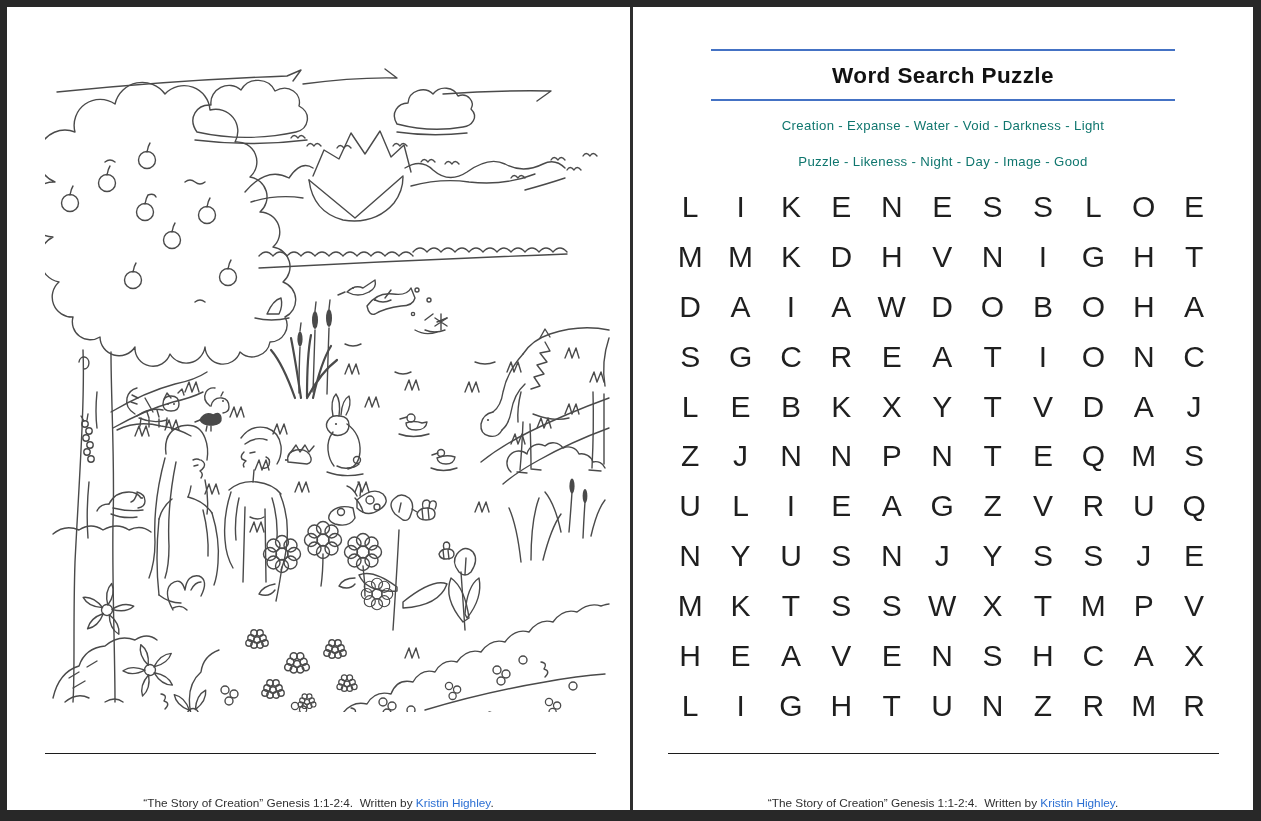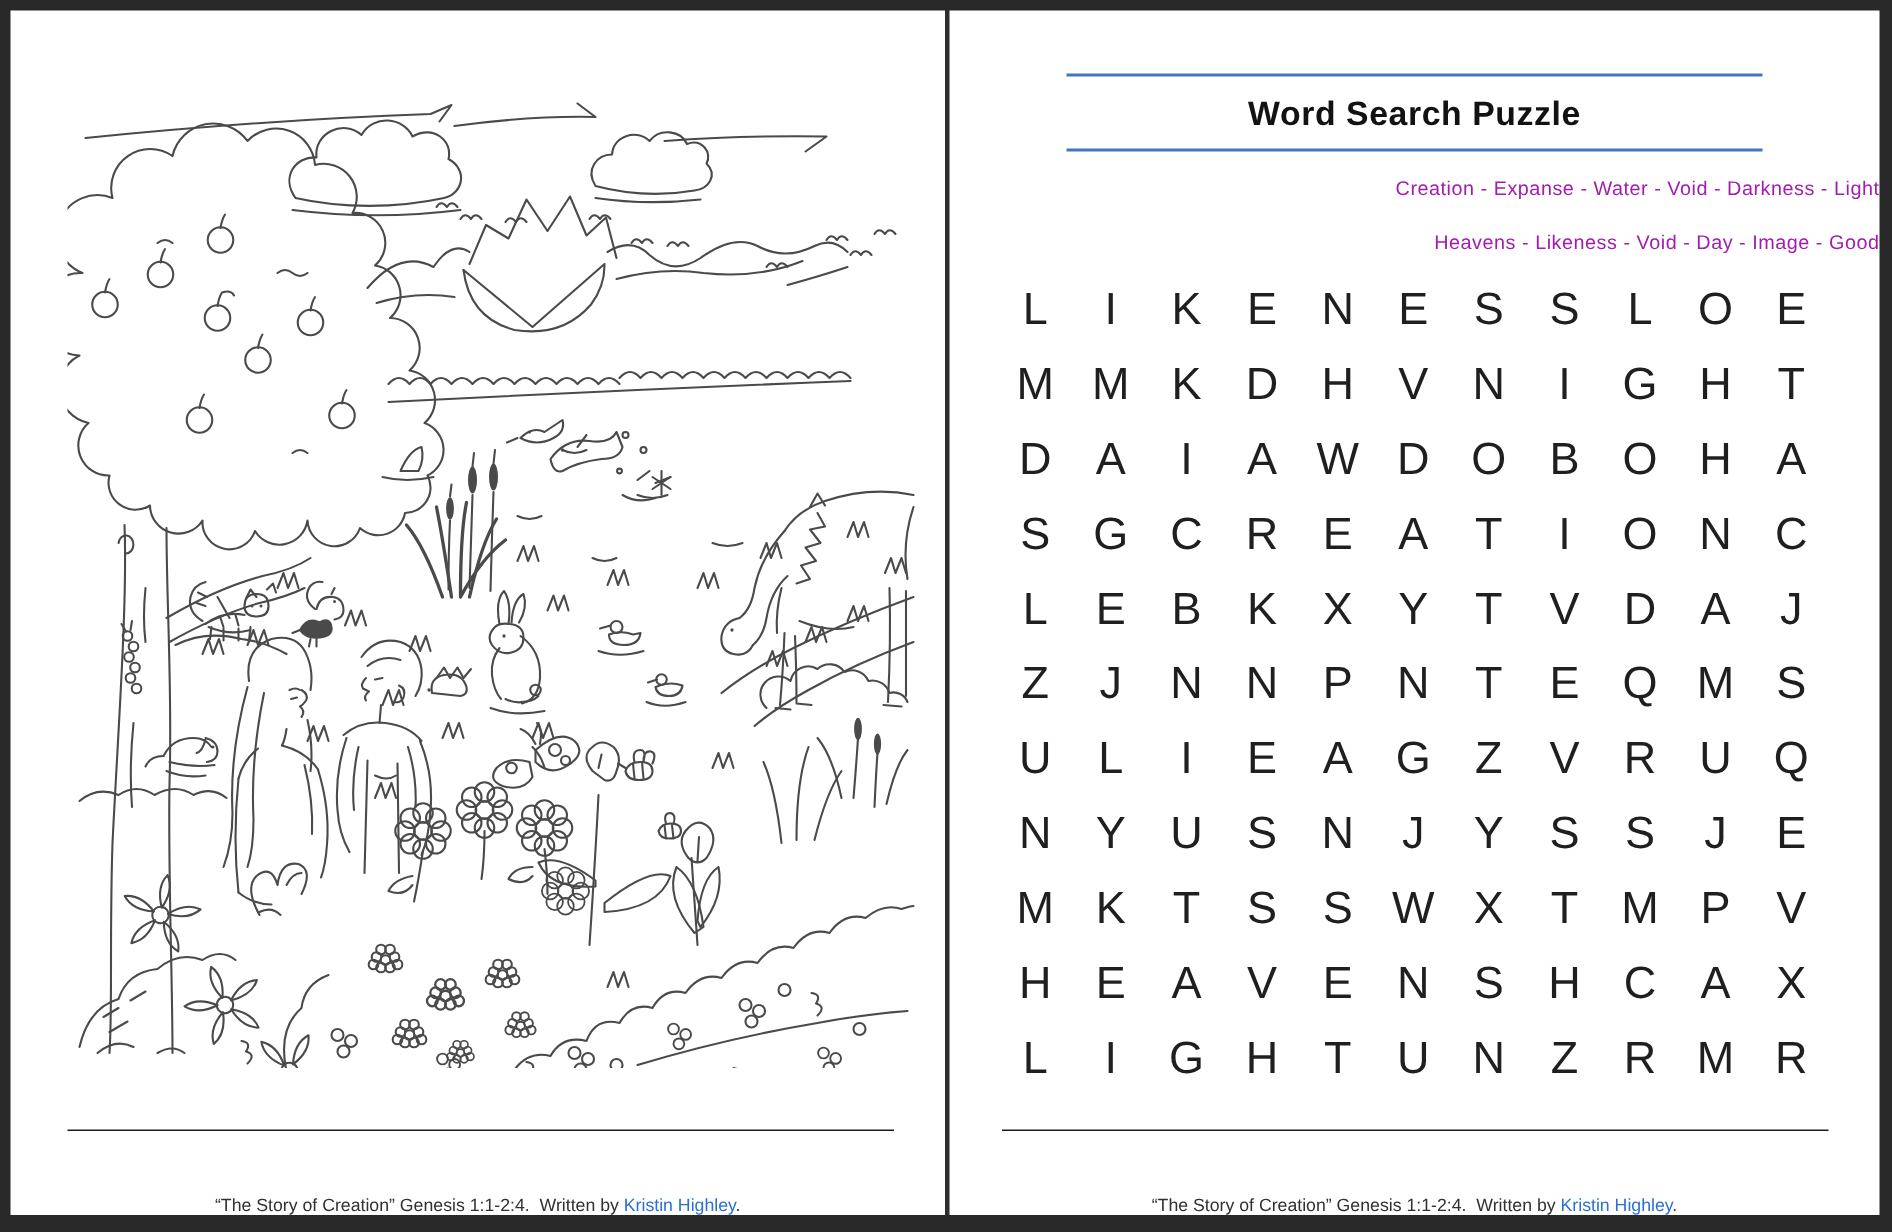--- a/index.html
+++ b/index.html
@@ -26,22 +26,22 @@
   
   .rule{position:absolute;left:78px;width:464px;height:0;border-top:2px solid #4472c4;}
   .rule-top{top:42px;}
   .rule-bottom{top:92px;}
   .ws-title{
     position:absolute;top:56px;left:0;width:100%;
     text-align:center;font-size:22.5px;font-weight:bold;color:#121212;
     letter-spacing:.4px;
   }
   .word-list{
-    position:absolute;left:0;width:100%;text-align:right;
-    font-size:13.2px;color:#a21caf;letter-spacing:.35px;
+    position:absolute;left:0;width:100%;text-align:center;
+    font-size:13.2px;color:#0f766e;letter-spacing:.35px;
   }
   .word-list-1{top:111px;}
   .word-list-2{top:147px;}
 
   
   .grid{
     position:absolute;left:32px;top:175px;
     display:grid;
     grid-template-columns:repeat(11,50.4px);
     grid-auto-rows:49.9px;
@@ -460,21 +460,21 @@
 </div>
 
 <div class="page-divider"></div>
 
 <div class="page page-right">
   <div class="rule rule-top"></div>
   <div class="ws-title">Word Search Puzzle</div>
   <div class="rule rule-bottom"></div>
 
   <div class="word-list word-list-1">Creation - Expanse - Water - Void - Darkness - Light</div>
-  <div class="word-list word-list-2">Heavens - Likeness - Void - Day - Image - Good</div>
+  <div class="word-list word-list-2">Puzzle - Likeness - Night - Day - Image - Good</div>
 
   <div class="grid">
       <span class="cell">L</span>
       <span class="cell">I</span>
       <span class="cell">K</span>
       <span class="cell">E</span>
       <span class="cell">N</span>
       <span class="cell">E</span>
       <span class="cell">S</span>
       <span class="cell">S</span>

